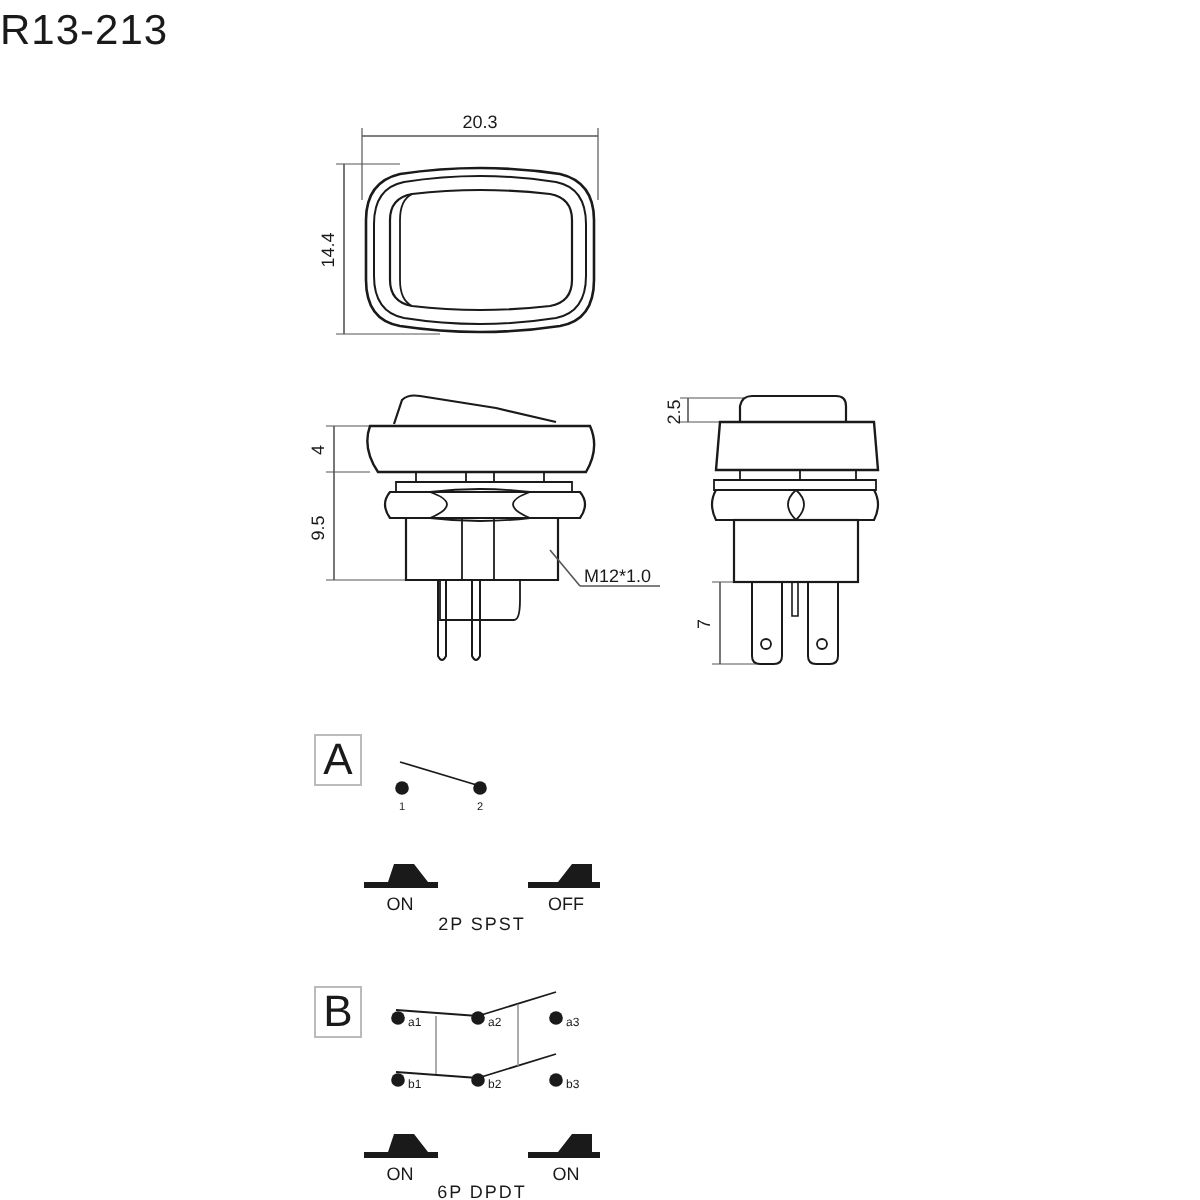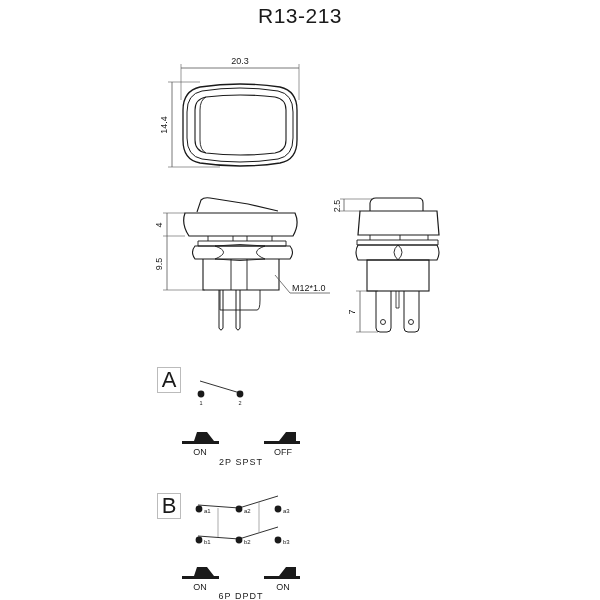--- a/index.html
+++ b/index.html
@@ -1,17 +1,17 @@
 <!DOCTYPE html>
 <html><head>
 <meta charset="utf-8">
 <style>
   html,body{margin:0;padding:0;background:#ffffff;}
   body{width:600px;height:600px;position:relative;overflow:hidden;font-family:"Liberation Sans",sans-serif;color:#1a1a1a;}
-  .title{position:absolute;left:0;width:600px;top:4px;text-align:center;font-size:21px;letter-spacing:0.5px;}
+  .title{position:absolute;left:0;width:600px;top:4px;font-size:21px;letter-spacing:0.5px;}
   svg{position:absolute;left:0;top:0;}
   .lbl{font-family:"Liberation Sans",sans-serif;fill:#1a1a1a;}
   .sec-box{position:absolute;width:22px;height:24px;border:1px solid #bbb;font-size:22px;line-height:24px;text-align:center;background:#fff;}
 </style>
 </head>
 <body>
 
 <div class="title">R13-213</div>
 
 <svg width="600" height="600" viewBox="0 0 600 600">

